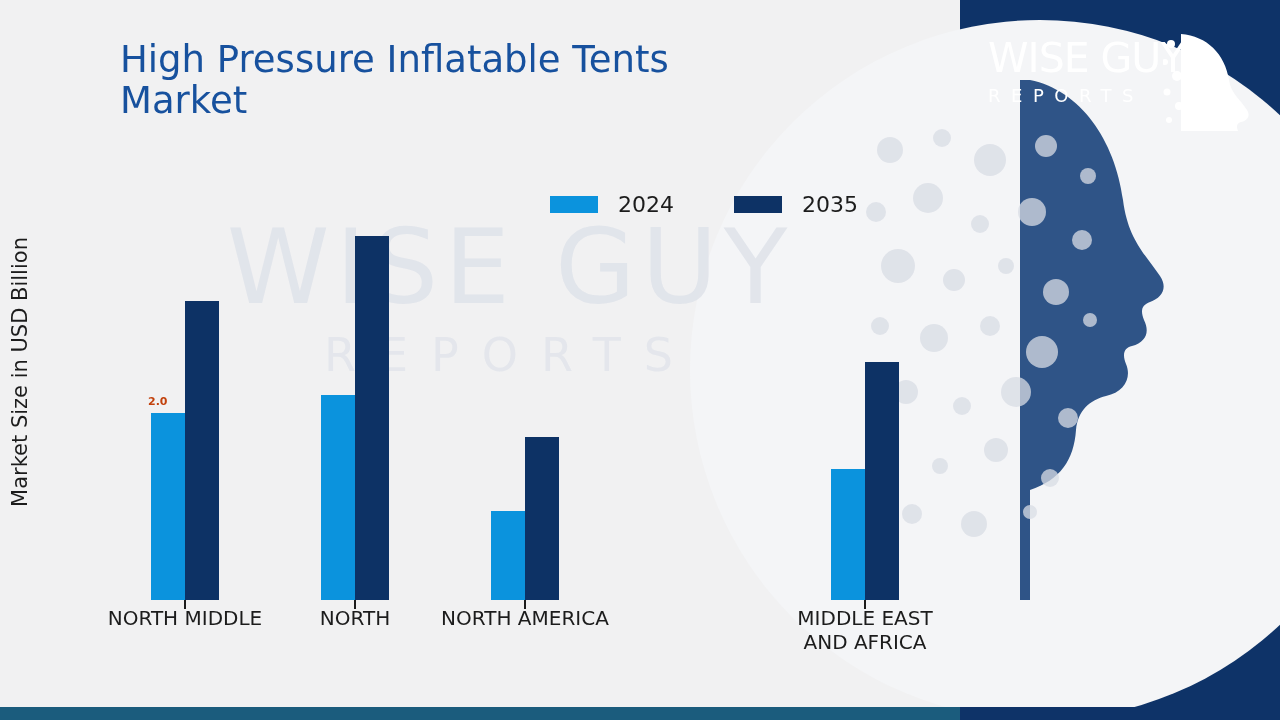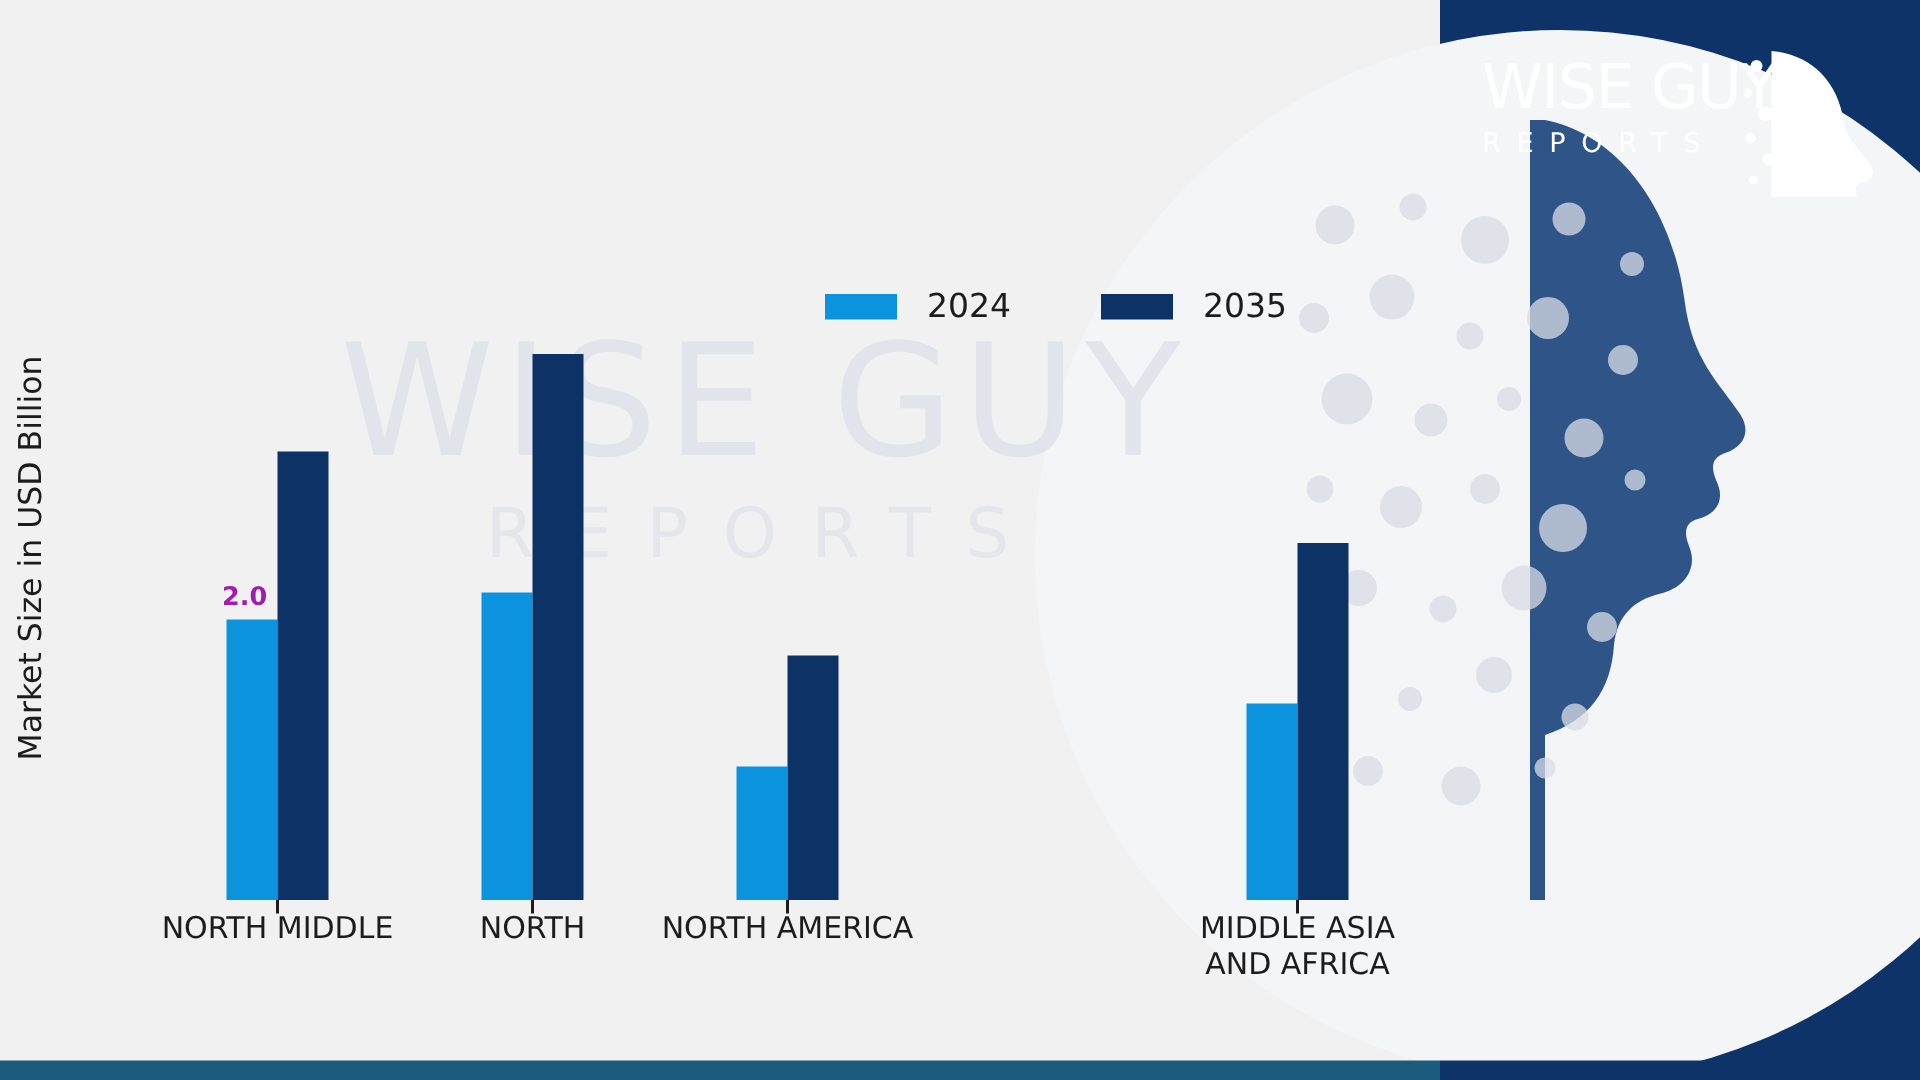--- a/index.html
+++ b/index.html
@@ -236,23 +236,23 @@
     top: 566px;
     left: -50px;
     width: 168px;
     text-align: center;
     font-size: 20px;
     line-height: 1.2;
     color: #1c1c1c;
   }
   .bar-value {
     position: absolute;
-    font-size: 17px;
+    font-size: 11px;
     font-weight: bold;
-    color: #a21caf;
+    color: #c2410c;
     white-space: nowrap;
   }
 </style>
 </head>
 <body>
 
 <div id="page">
 
   <div class="left-bg"></div>
 
@@ -305,20 +305,21 @@
     </g>
   </svg>
 
   <div class="teal-strip"></div>
 
   <div class="watermark">
     <div class="wm-line1">WISE GUY</div>
     <div class="wm-line2">REPORTS</div>
   </div>
 
+  <div class="title">High Pressure Inflatable Tents Market</div>
 
   <div class="logo">
     <div class="logo-text">
       <div class="logo-wise">WISE GUY</div>
       <div class="logo-reports">REPORTS</div>
     </div>
     <svg class="logo-head" viewBox="0 0 92 100">
       <path d="M18 2 C 44 4, 62 22, 66 48 C 68 62, 78 68, 84 78
                C 88 84, 84 89, 78 90 C 74 91, 73 94, 75 99
                L 18 99 Z" fill="#ffffff"></path>
@@ -366,18 +367,18 @@
         <div class="group" style="left: 491px; width: 68px;">
           <div class="bar b2024" style="height: 89px; background: rgb(11, 147, 221);"></div>
           <div class="bar b2032" style="height: 163px; background: rgb(13, 50, 101);"></div>
           <div class="tick"></div>
           <div class="cat-label">NORTH AMERICA</div>
         </div>
         <div class="group" style="left: 831px; width: 68px;">
           <div class="bar b2024" style="height: 131px; background: rgb(11, 147, 221);"></div>
           <div class="bar b2032" style="height: 238px; background: rgb(13, 50, 101);"></div>
           <div class="tick"></div>
-          <div class="cat-label">MIDDLE ASIA AND AFRICA</div>
+          <div class="cat-label">MIDDLE EAST AND AFRICA</div>
         </div>
       </div>
   </div>
 
 </div>
 
 </body></html>

